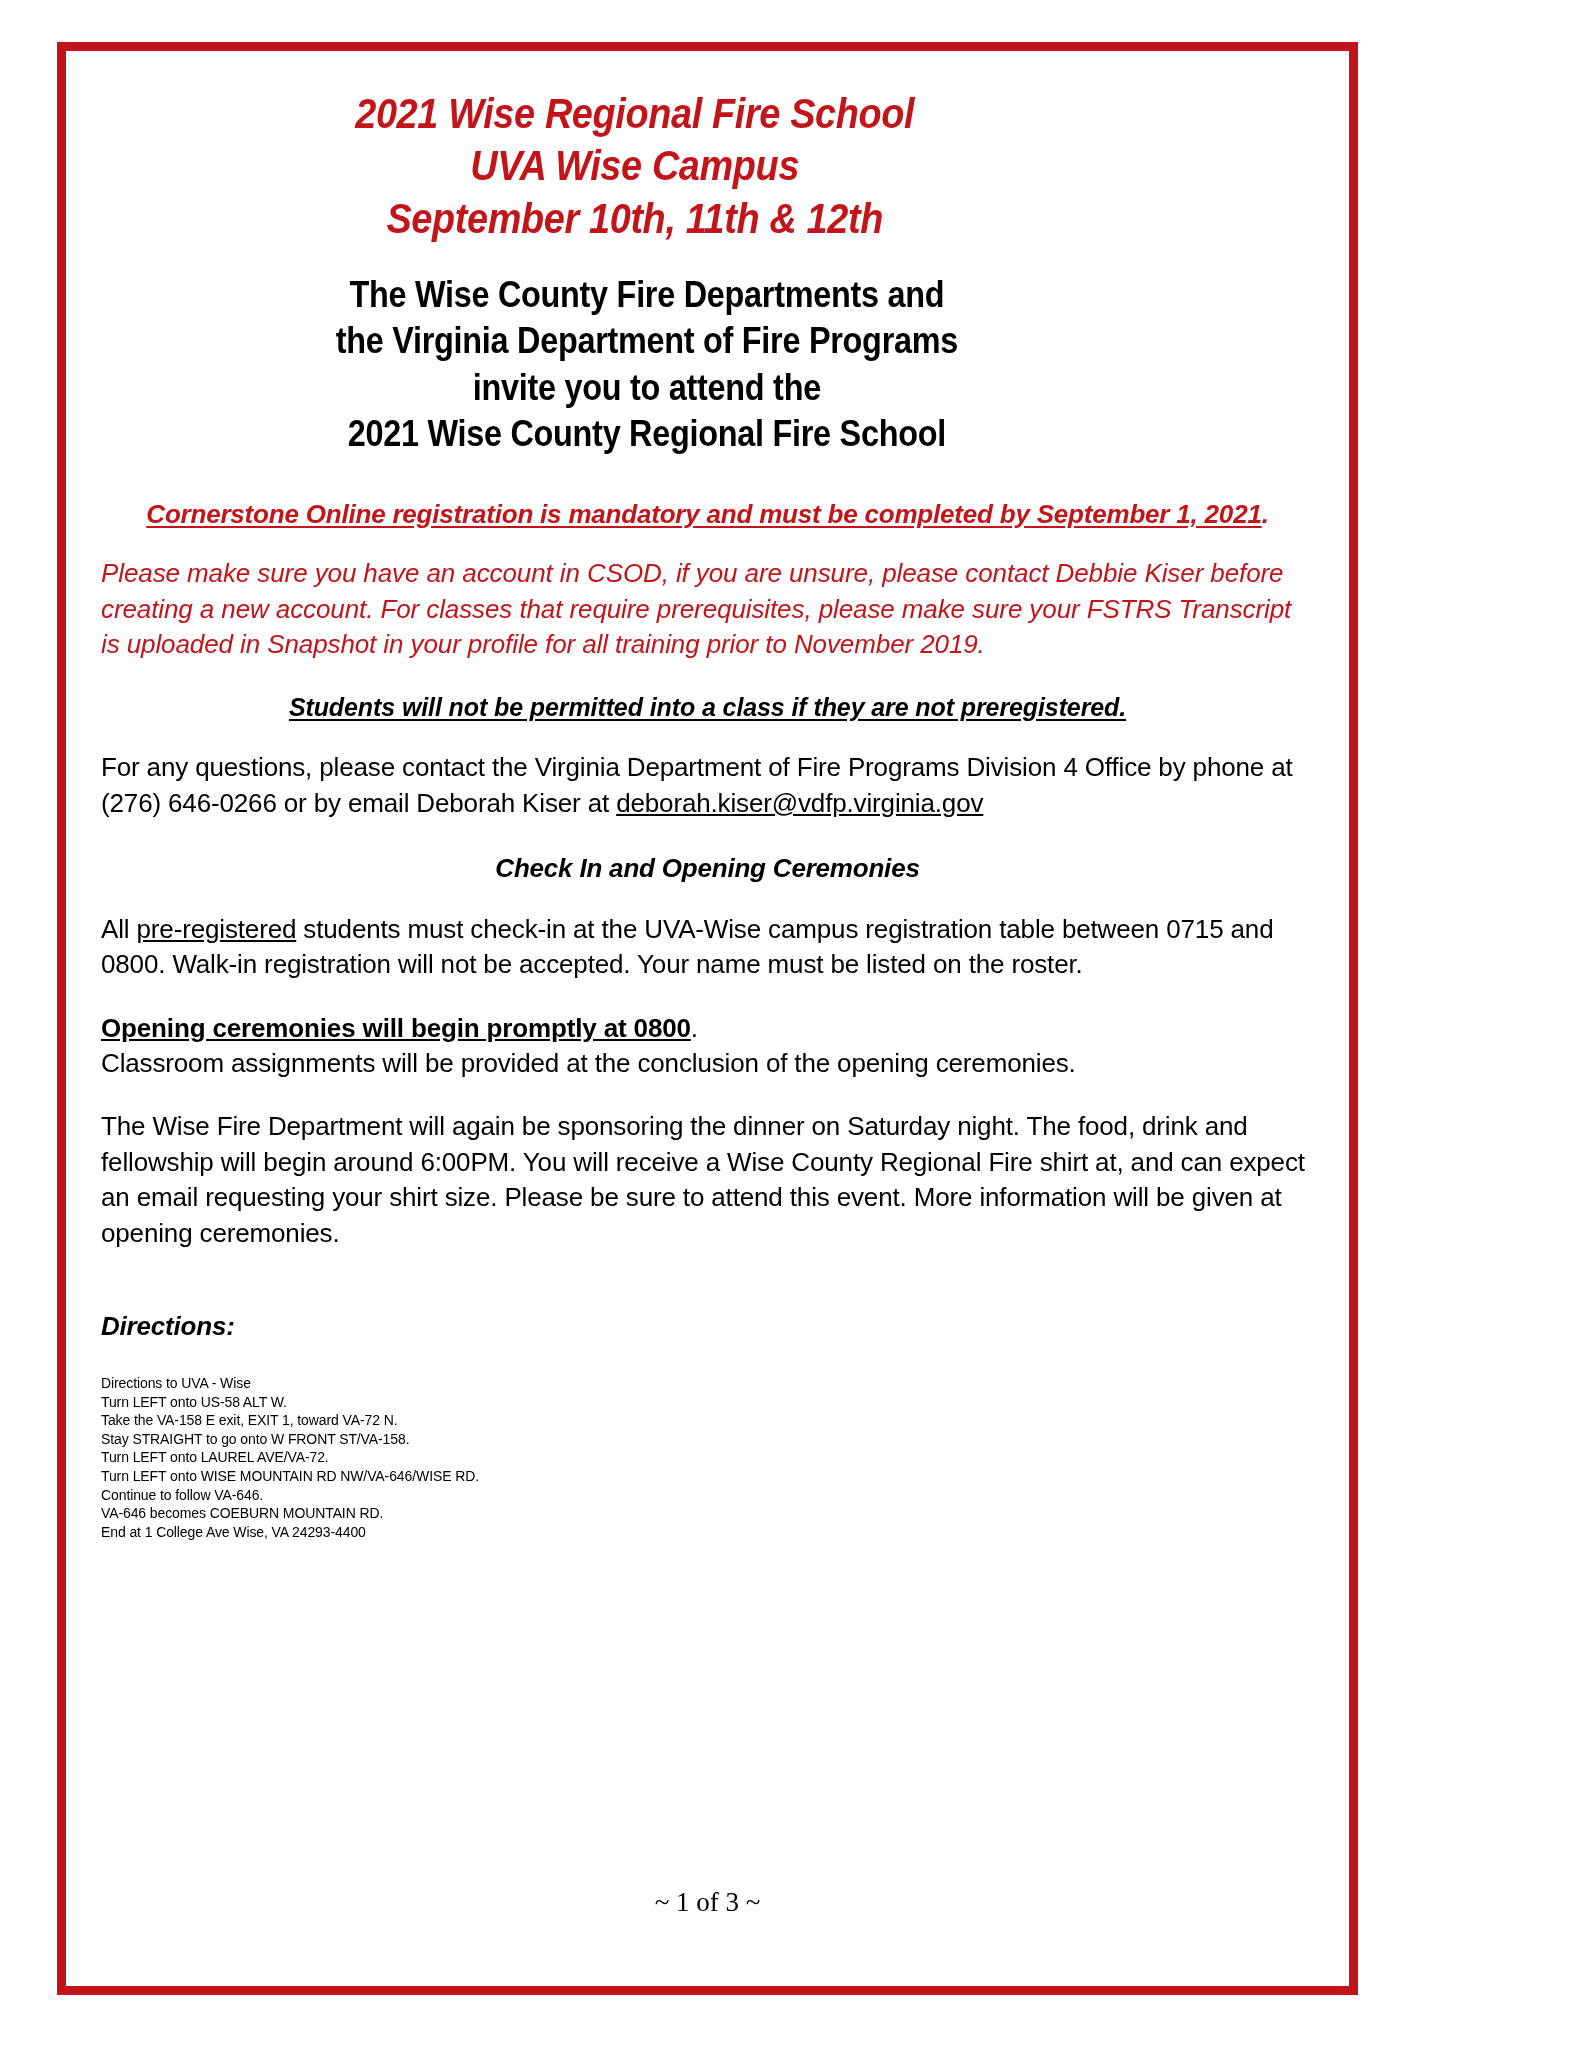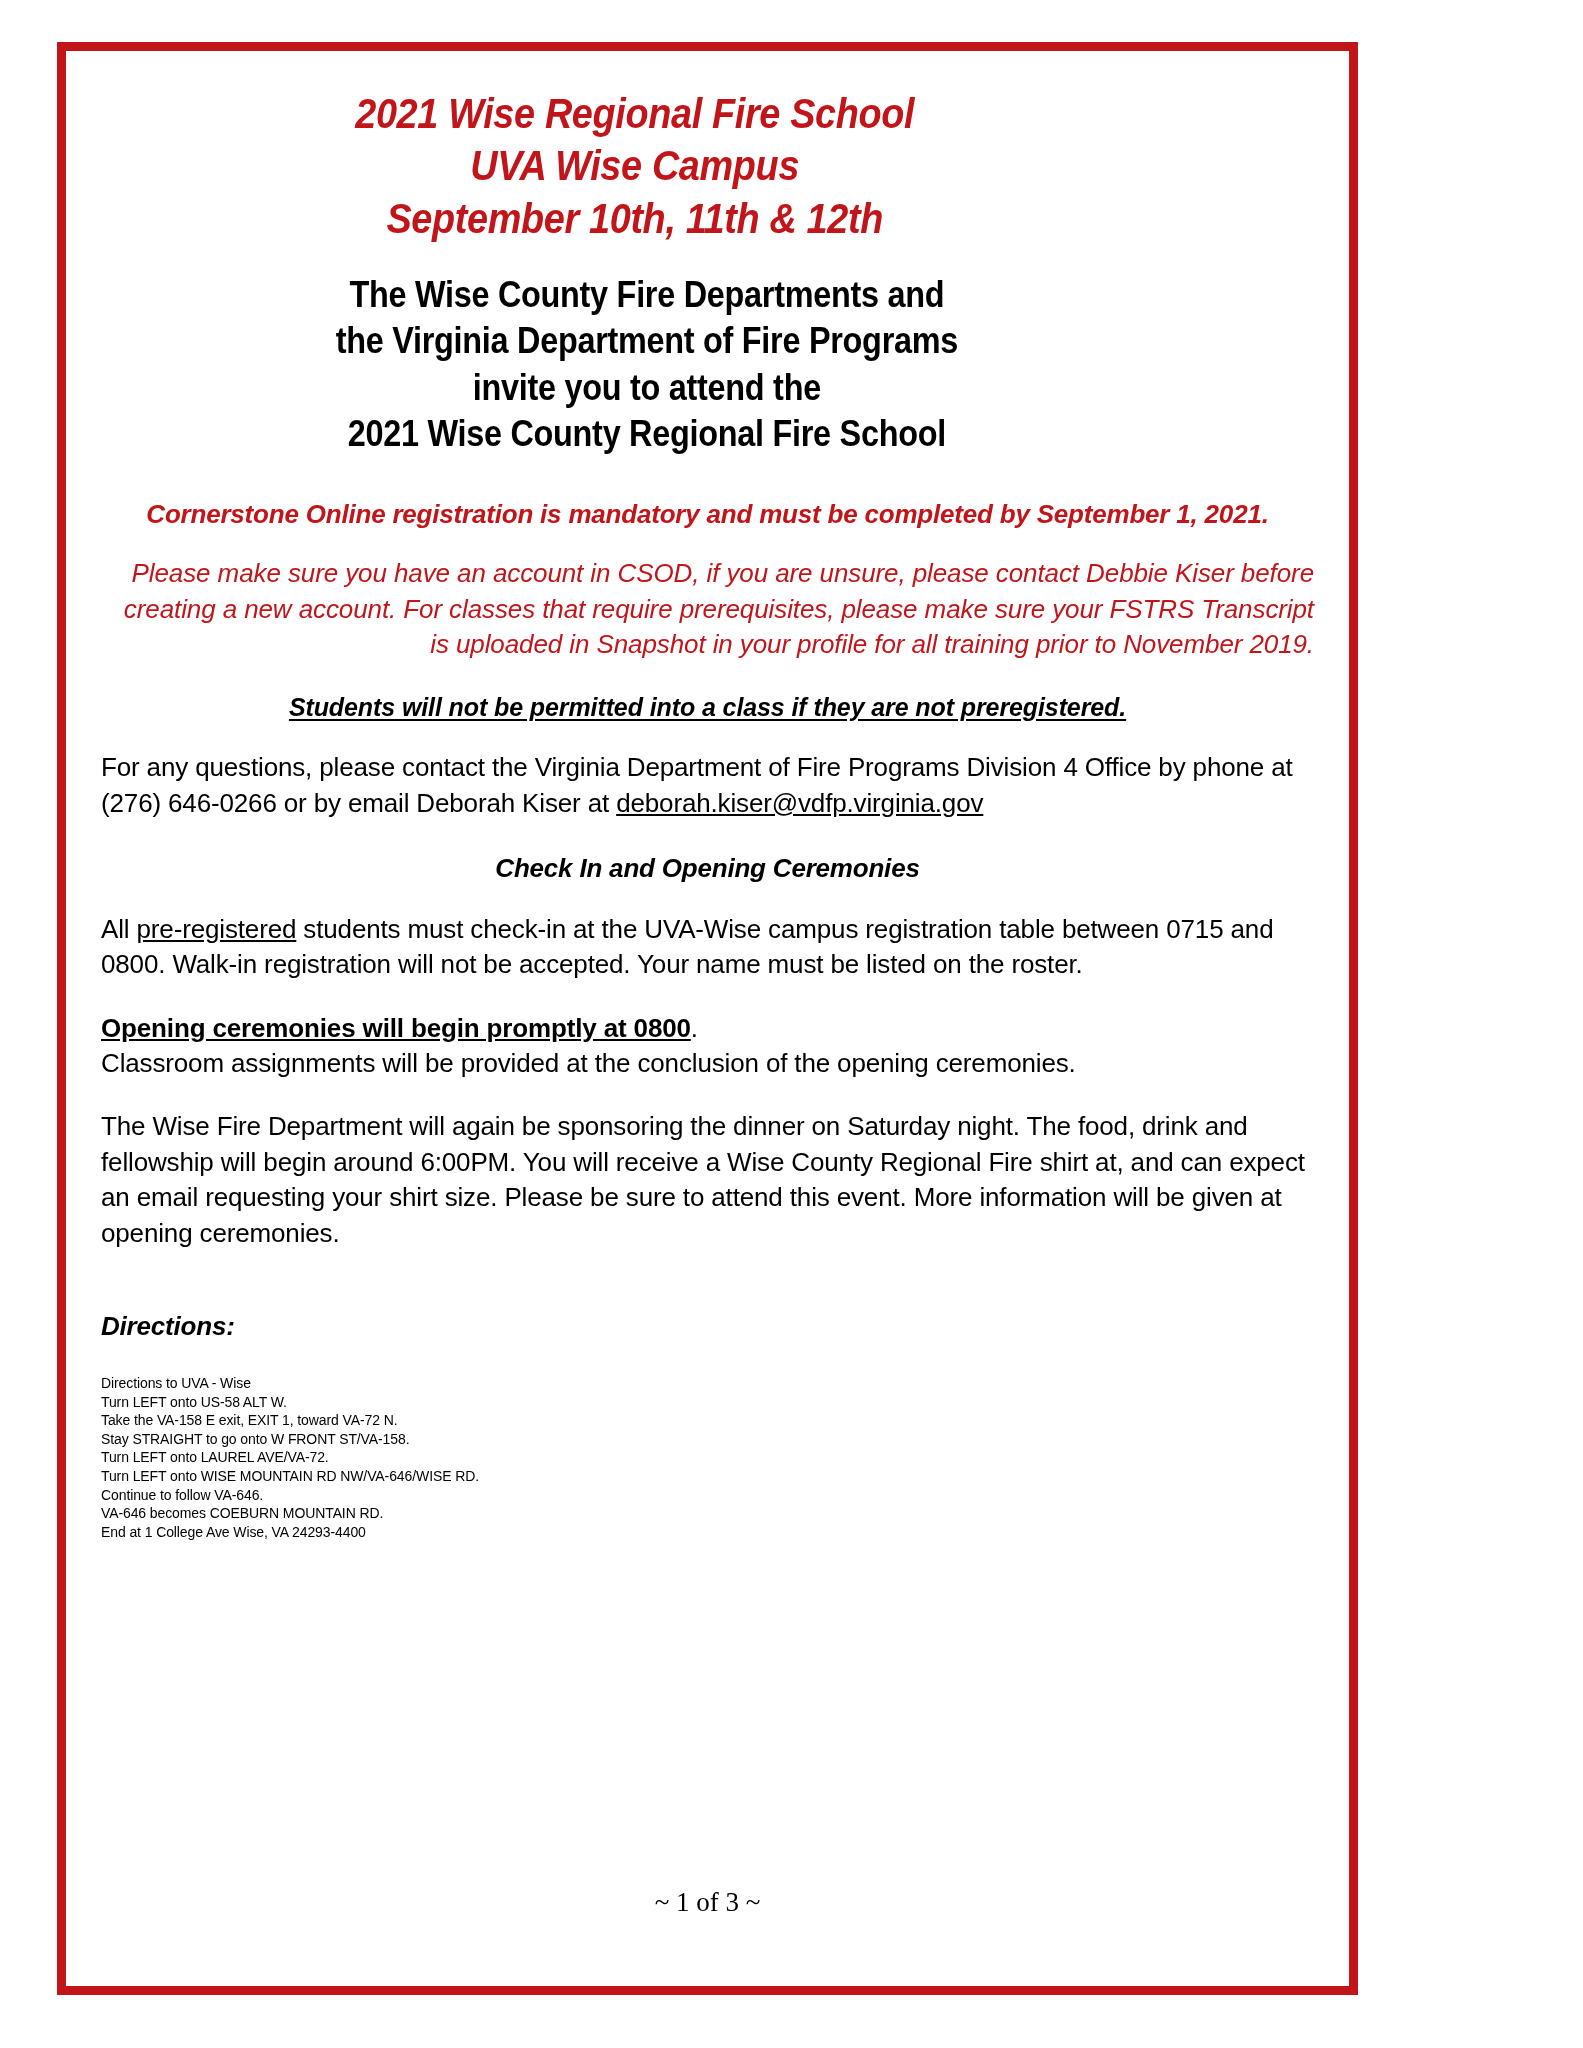--- a/index.html
+++ b/index.html
@@ -82,31 +82,30 @@
   .mandatory {
     color: #C1151A;
     font-weight: bold;
     font-style: italic;
     font-size: 26px;
     text-align: center;
     margin-top: 42px;
     letter-spacing: -0.2px;
     white-space: nowrap;
   }
-  .mandatory .u { text-underline-offset: 3px; margin-top: 11px; }
+  .mandatory .u { text-decoration: underline; text-underline-offset: 3px; margin-top: 11px; }
 
   
   .red-para {
     color: #C1151A;
     font-style: italic;
     font-size: 26px;
     line-height: 1.38;
     margin-top: 26px;
     letter-spacing: -0.1px;
-    text-align: right;
   }
 
   
   .students {
     color: #000000;
     font-weight: bold;
     font-style: italic;
     font-size: 25px;
     text-align: center;
     margin-top: 30px;

